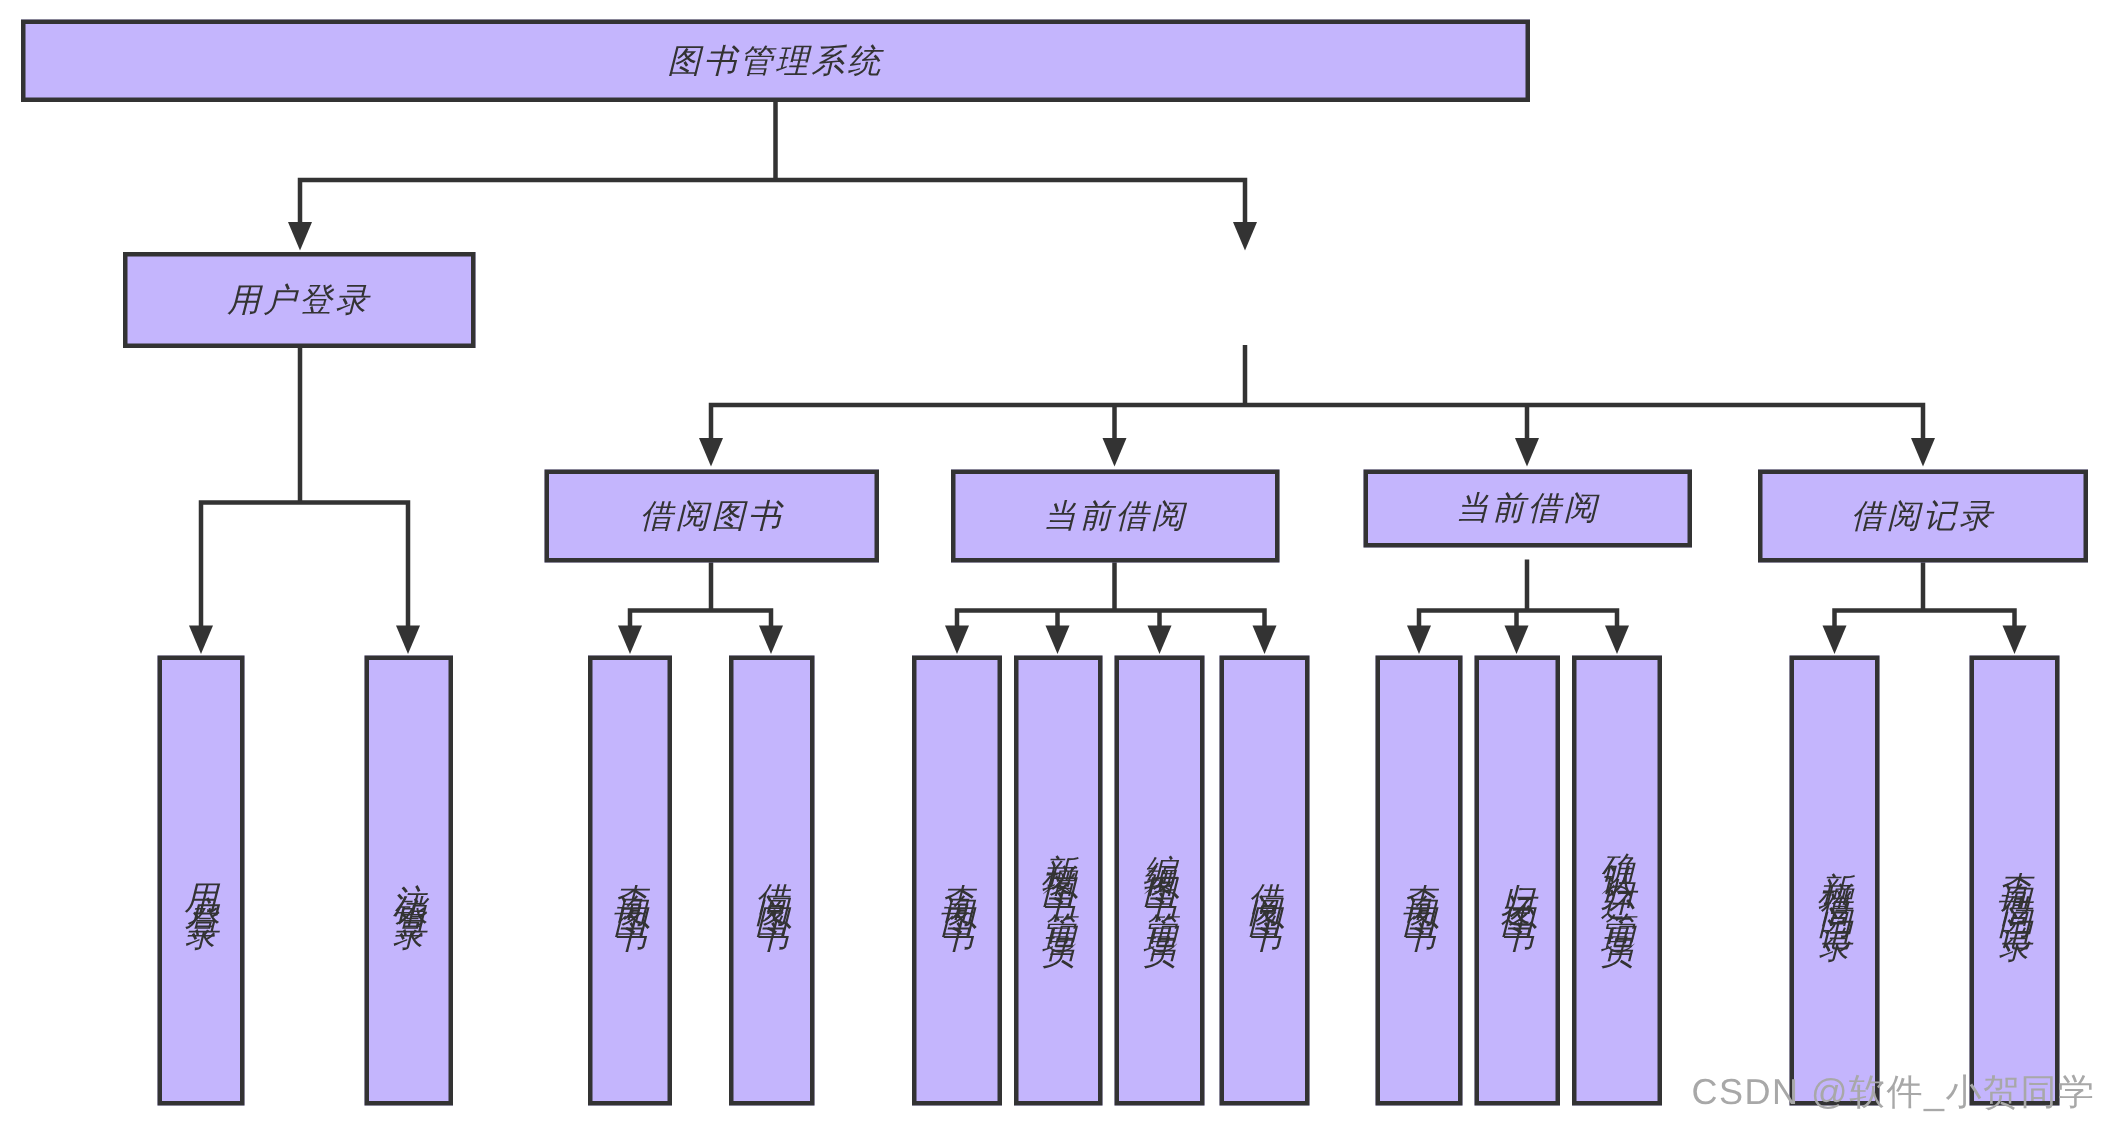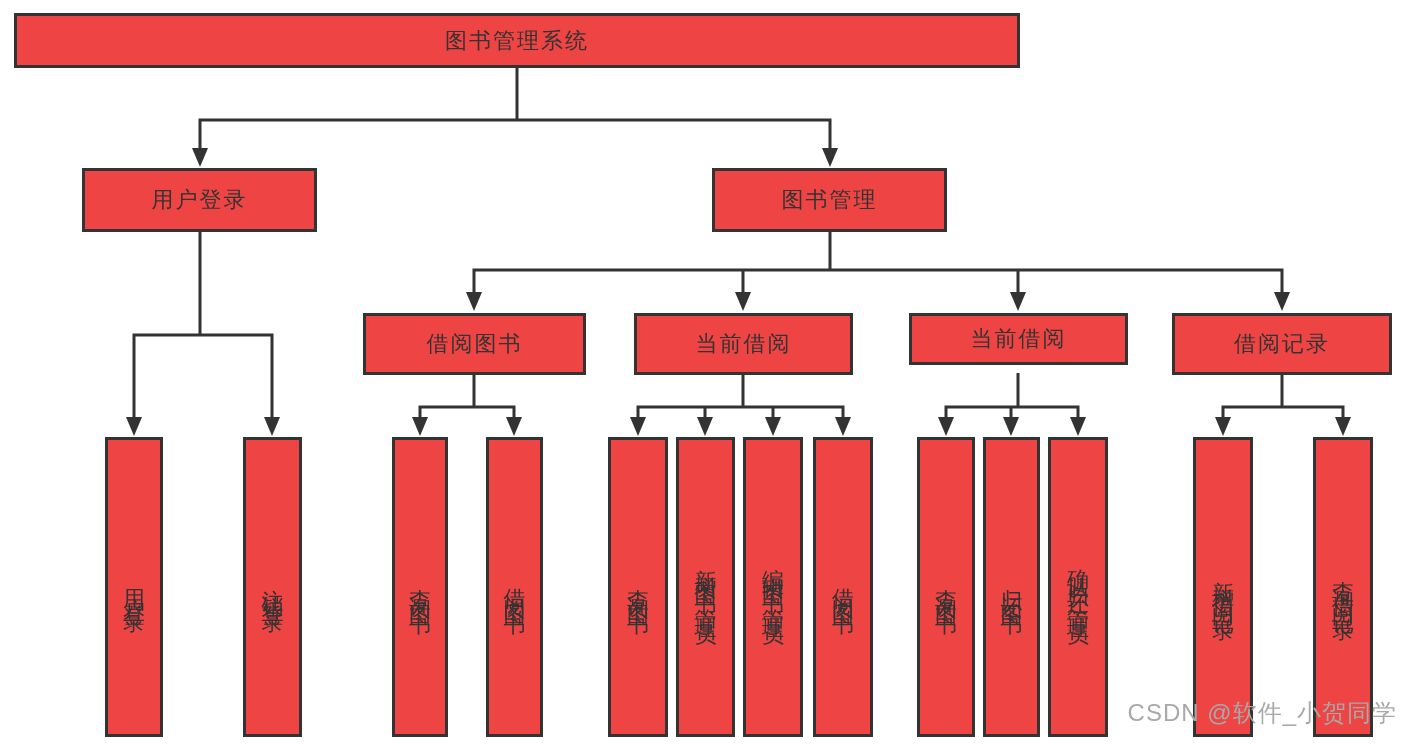--- a/index.html
+++ b/index.html
@@ -7,44 +7,45 @@
     position:relative;
     width:1405px;height:747px;
     background:#ffffff;
     font-family:"Liberation Sans","DejaVu Sans",sans-serif;
     overflow:hidden;
   }
   .connectors{position:absolute;left:0;top:0;}
   .box{
     position:absolute;
     box-sizing:border-box;
-    background:#ef4444;
+    background:#c4b5fd;
     border:3px solid #333333;
     color:#333333;
     display:flex;
     align-items:center;
     justify-content:center;
+    font-style:italic;
   }
   .h{
     font-size:22px;
     letter-spacing:2px;
     white-space:nowrap;
   }
   .v{
     top:437px;
     height:300px;
     writing-mode:vertical-rl;
     font-size:22px;
     letter-spacing:8px;
     line-height:1;
   }
   .watermark{
     position:absolute;
     right:8px;
-    bottom:18px;
+    bottom:3px;
     font-size:24px;
     color:#a8a8a8;
     letter-spacing:1px;
     white-space:nowrap;
     text-align:center;
   }
 </style>
 </head>
 <body>
 
@@ -82,21 +83,20 @@
     <polygon fill="#333333" stroke="none" points="1070,417 1086,417 1078,436"></polygon>
 
     <path d="M1282 373 V408.5 M1221.5 407 H1344.5 M1223 407 V419 M1343 407 V419"></path>
     <polygon fill="#333333" stroke="none" points="1215,417 1231,417 1223,436"></polygon>
     <polygon fill="#333333" stroke="none" points="1335,417 1351,417 1343,436"></polygon>
   </svg>
 
   <div class="box h" style="left:14px;top:13px;width:1006px;height:55px">图书管理系统</div>
 
   <div class="box h" style="left:82px;top:168px;width:235px;height:64px">用户登录</div>
-  <div class="box h" style="left:712px;top:168px;width:235px;height:64px">图书管理</div>
 
   <div class="box h" style="left:363px;top:313px;width:223px;height:62px">借阅图书</div>
   <div class="box h" style="left:634px;top:313px;width:219px;height:62px">当前借阅</div>
   <div class="box h" style="left:909px;top:313px;width:219px;height:52px">当前借阅</div>
   <div class="box h" style="left:1172px;top:313px;width:220px;height:62px">借阅记录</div>
 
   <div class="box v" style="left:105px;width:58px">用户登录</div>
   <div class="box v" style="left:243px;width:59px">注销登录</div>
 
   <div class="box v" style="left:392px;width:56px">查询图书</div>

